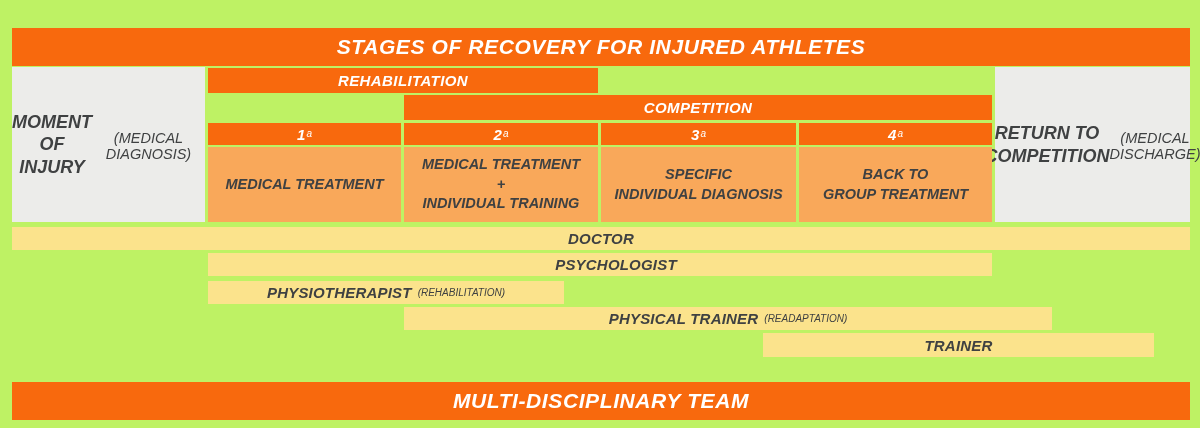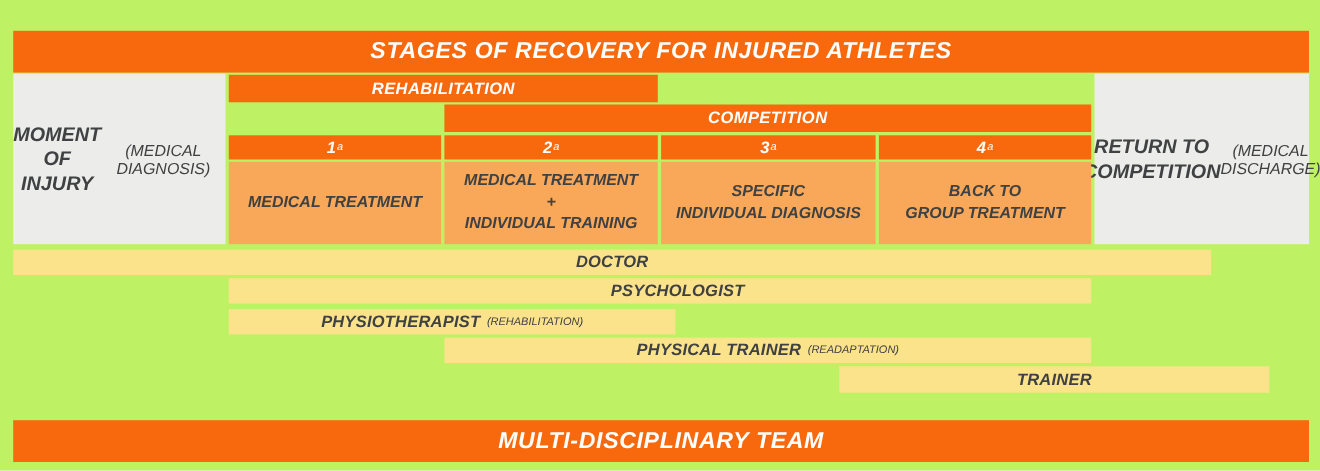--- a/index.html
+++ b/index.html
@@ -42,24 +42,24 @@
   .c1{left:208px;width:193px;}
   .c2{left:404px;width:194px;}
   .c3{left:601px;width:195px;}
   .c4{left:799px;width:193px;}
   .team-bar{
     height:23px;background:#FBE38C;color:#3F4142;font-size:15px;
   }
   .team-bar .nm{font-weight:bold;letter-spacing:.2px;}
   .team-bar .nt{font-weight:normal;font-size:10px;margin-left:6px;}
   .team-bar .nt:empty{display:none;}
-  .tb-doctor{left:12px;top:227px;width:1089px;}
+  .tb-doctor{left:12px;top:227px;width:1178px;}
   .tb-psych{left:208px;top:253px;width:784px;padding-left:32px;}
-  .tb-physio{left:208px;top:281px;width:406px;}
-  .tb-ptrainer{left:404px;top:307px;width:588px;}
+  .tb-physio{left:208px;top:281px;width:356px;}
+  .tb-ptrainer{left:404px;top:307px;width:648px;}
   .tb-trainer{left:763px;top:333px;width:391px;height:24px;}
 </style>
 </head>
 <body>
 
 <div class="canvas">
 
   <div class="abs banner top">
     <span>STAGES OF RECOVERY FOR INJURED ATHLETES</span>
   </div>

